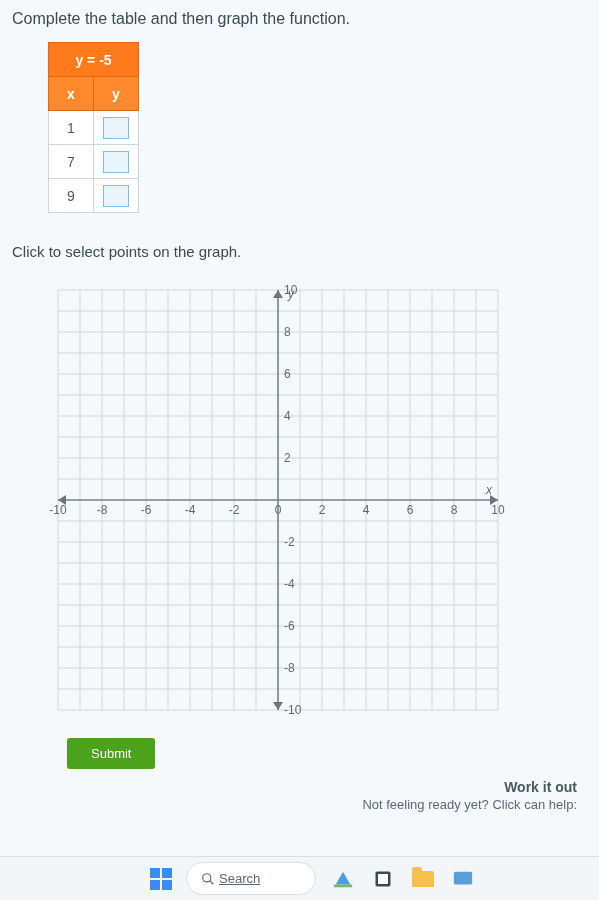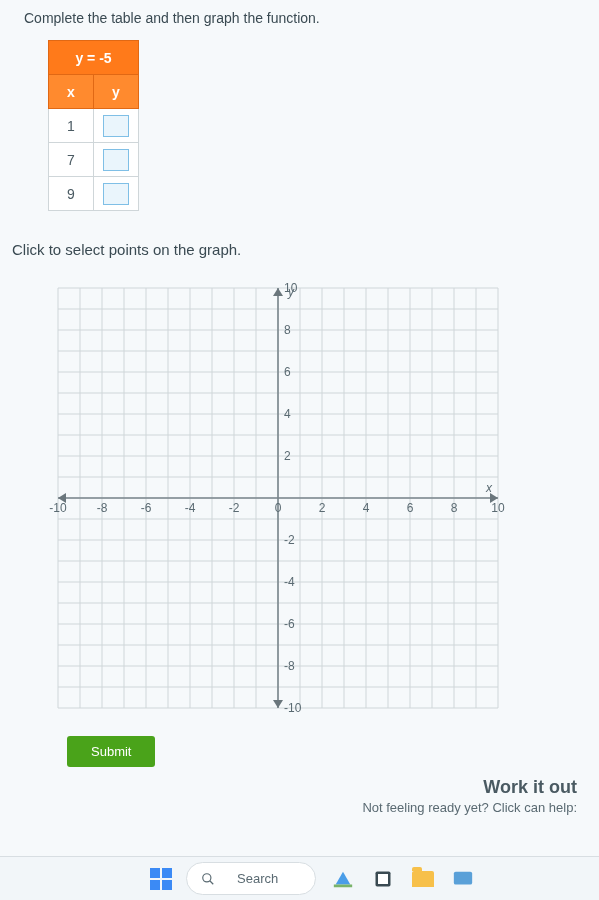--- a/index.html
+++ b/index.html
@@ -11,25 +11,24 @@
     overflow: hidden;
     position: relative;
     color: #3a4a52;
   }
   .content {
     padding: 10px 8px 0 8px;
     background: #f6f9fb;
     min-height: 860px;
   }
   .instruction {
-    font-size: 14px;
+    font-size: 16px;
     color: #3a4a52;
     margin-bottom: 14px;
     padding-left: 4px;
-    margin-left: 12px;
   }
   .sub-instruction {
     font-size: 15px;
     color: #3a4a52;
     margin: 30px 0 10px 4px;
   }
   
   .func-table {
     margin-left: 40px;
     border-collapse: collapse;
@@ -96,21 +95,21 @@
   .workout {
     text-align: right;
     padding: 10px 14px 0 0;
     font-size: 13px;
     color: #5a6a72;
   }
   .workout .title {
     font-weight: bold;
     color: #4a5a62;
     margin-bottom: 2px;
-    font-size: 18px;
+    font-size: 14px;
   }
   
   .taskbar {
     position: absolute;
     left: 0; right: 0; bottom: 0;
     height: 44px;
     background: #f2f6f9;
     border-top: 1px solid #d8dee2;
     display: flex;
     align-items: center;
@@ -125,24 +124,25 @@
     gap: 2px;
   }
   .win-logo span { background:#3b8af5; }
   .search-pill {
     display: flex;
     align-items: center;
     background: #fff;
     border: 1px solid #d8dee2;
     border-radius: 18px;
     padding: 8px 14px;
-    gap: 22px;
+    gap: 4px;
     font-size: 13px;
     color: #5a6a72;
     min-width: 130px;
+    text-decoration: underline;
   }
   .search-pill svg { width:14px; height:14px; }
   .tb-item {
     width: 26px; height: 26px;
     display:flex; align-items:center; justify-content:center;
     border-radius:4px;
   }
   .folder-ic { width:22px; height:16px; background:#f7c04a; border-radius:2px 2px 0 0; position:relative; }
   .folder-ic::before { content:""; position:absolute; top:-4px; left:0; width:10px; height:4px; background:#f7c04a; border-radius:2px 2px 0 0;}
 </style>

